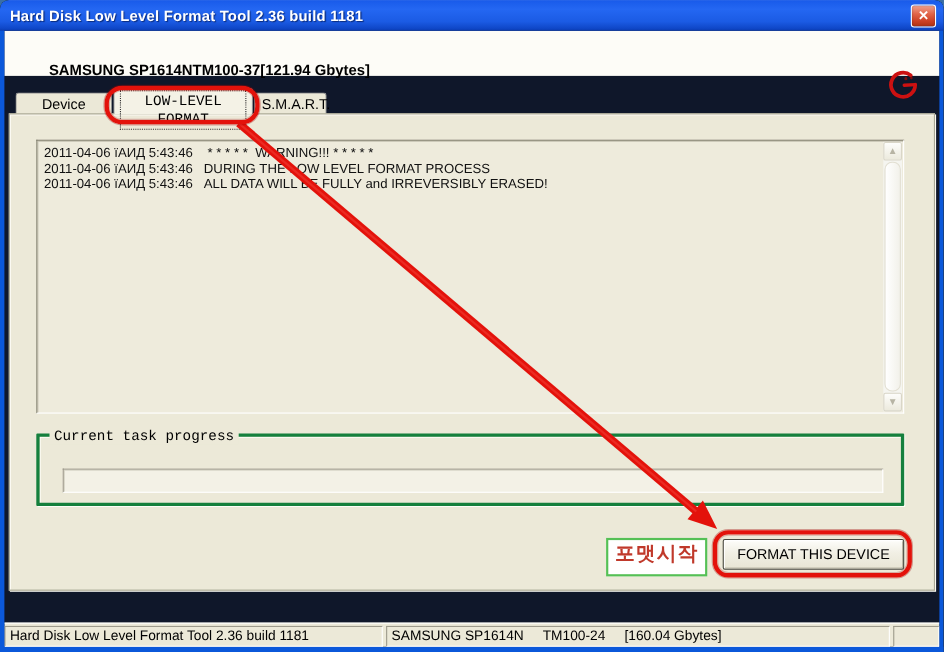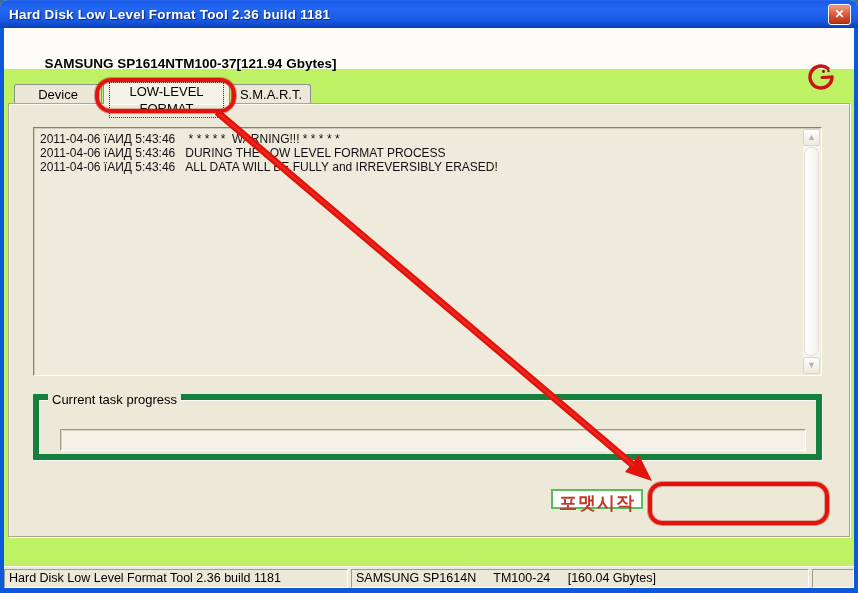--- a/index.html
+++ b/index.html
@@ -1,19 +1,19 @@
 <!DOCTYPE html>
 <html><head>
 <meta charset="utf-8">
 <style>
   html,body{margin:0;padding:0;background:#3a6ea5;}
   *{box-sizing:border-box;}
   #window{
     position:relative;width:858px;height:593px;margin:0 auto;
-    background:#bef264;overflow:hidden;
+    background:#0f172a;overflow:hidden;
     font-family:"Liberation Sans",sans-serif;font-size:13px;color:#000;
     border-radius:8px 8px 0 0;
   }
   
   .frame{position:absolute;inset:0;border:4px solid #0b58da;border-top:none;border-bottom-width:5px;pointer-events:none;z-index:60;border-radius:8px 8px 0 0;}
   
   .titlebar{
     position:absolute;left:0;top:0;width:858px;height:28px;z-index:62;
     background:linear-gradient(180deg,#2a66e8 0%,#1a5ceb 5%,#2467f2 30%,#1b5be4 70%,#0f47c8 92%,#0a3bb0 100%);
     border-radius:8px 8px 0 0;
@@ -33,21 +33,21 @@
   .device-text span{}
   .logo{position:absolute;left:802px;top:34px;width:30px;height:30px;}
   
   .tabstrip{position:absolute;left:0;top:0;width:858px;height:0;}
   .tab{
     position:absolute;background:#ece9d8;border:1px solid #8e8f8f;border-bottom:none;
     border-radius:3px 3px 0 0;text-align:center;font-size:13px;color:#000;cursor:pointer;
   }
   .tab-inactive{top:84px;height:20px;line-height:19px;padding:0 6px;background:#ebe8d7;}
   .tab-active{top:80px;height:24px;line-height:22px;padding:1px 5px 0 5px;background:#f4f2e6;z-index:5;}
-  .tab-active .focus{display:inline-block;border:1px dotted #333;padding:0 4px;line-height:17px;}
+  .tab-active .focus{display:inline-block;border:1px dotted #333;padding:0 4px;line-height:17px;font-family:Liberation Mono, monospace;}
   
   .panel{
     position:absolute;left:8px;top:103px;width:842px;height:434px;
     background:#ece9d8;border:1px solid #a9a794;
     box-shadow:inset 1px 1px 0 #fbfaf3, 1px 1px 0 #fbfaf3;
   }
   
   .logbox{
     position:absolute;left:33px;top:127px;width:789px;height:249px;
     background:#eeebdc;
@@ -62,35 +62,35 @@
   .sb-btn{
     position:absolute;left:0;width:17px;height:17px;background:linear-gradient(180deg,#fdfdfb,#eceadd);
     border:1px solid #d9d6c8;border-radius:2px;color:#b7b4a4;font-size:9px;line-height:15px;text-align:center;cursor:pointer;
   }
   .sb-up{top:0;}
   .sb-down{bottom:0;}
   .sb-thumb{position:absolute;left:1px;top:18px;width:15px;height:209px;background:linear-gradient(90deg,#fff,#f2f1ea);border:1px solid #e2dfd2;border-radius:7px;cursor:pointer;}
   
   .groupbox{
     position:absolute;left:33px;top:394px;width:789px;height:66px;
-    border:6px solid #15803d;border-radius:1px;box-shadow:1px 1px 0 #fffef8, inset 1px 1px 0 #fffef8;
+    border:3px solid #15803d;border-radius:1px;box-shadow:1px 1px 0 #fffef8, inset 1px 1px 0 #fffef8;font-family:Liberation Mono, monospace;
   }
   .group-label{position:absolute;left:9px;top:-8px;background:#ece9d8;padding:0 4px;font-size:13px;color:#000;}
   .progressbar{
     position:absolute;left:21px;top:29px;width:746px;height:22px;
     background:linear-gradient(180deg,#f8f7f2,#efedе1 60%,#eae7d9);
     background-color:#f3f1e6;
     border-top:1px solid #9d9a8b;border-left:1px solid #9d9a8b;
     border-bottom:1px solid #fff;border-right:1px solid #fff;
     box-shadow:inset 1px 1px 0 #d8d5c7;
   }
   .progress-fill{height:100%;background:#316ac5;width:0%;}
   
   .korean-note{
-    position:absolute;left:551px;top:489px;height:20px;
+    position:absolute;left:551px;top:489px;height:35px;
     background:#fff;border:2px solid #55c055;color:#c0392b;
     font-family:"Liberation Serif",serif;font-weight:bold;font-size:18px;
     line-height:25px;padding:0 6px;letter-spacing:1px;
   }
   .format-btn{
     position:absolute;left:657px;top:490px;width:165px;height:28px;
     background:linear-gradient(180deg,#fdfdfa 0%,#f1efe4 45%,#e8e5d4 100%);
     border:1px solid #4a4a42;border-radius:2px;
     box-shadow:inset 1px 1px 0 #fff, inset -1px -1px 0 #b9b5a5;
     font-size:13px;color:#000;text-align:center;line-height:26px;cursor:pointer;
@@ -135,21 +135,21 @@
     </svg>
   </div>
 
   <div class="tabstrip">
     <div class="tab tab-inactive" style="left:14px;width:88px;">
       <span>Device details</span>
     </div>
     <div class="tab tab-active" style="left:103px;width:127px;">
       <span class="focus">LOW-LEVEL FORMAT</span>
     </div>
-    <div class="tab tab-inactive" style="left:231px;width:80px;">
+    <div class="tab tab-inactive" style="left:231px;width:66px;text-align:right;">
       <span>S.M.A.R.T.</span>
     </div>
   </div>
 
   <div class="panel"></div>
 
   <div class="logbox">
     <div class="log-lines">
       <div class="log-line">2011-04-06 ïАИД 5:43:46    * * * * *  WARNING!!! * * * * *</div>
       <div class="log-line">2011-04-06 ïАИД 5:43:46   DURING THE LOW LEVEL FORMAT PROCESS</div>
@@ -164,20 +164,21 @@
 
   <div class="groupbox">
     <div class="group-label">Current task progress</div>
     <div class="progressbar">
       <div class="progress-fill" style="width: 0%;"></div>
     </div>
   </div>
 
   <div class="korean-note">포맷시작</div>
 
+  <div class="format-btn">FORMAT THIS DEVICE</div>
 
   <div class="ann ann-tab"></div>
   <div class="ann ann-btn"></div>
   <svg class="arrow-svg" viewBox="0 0 858 593">
     <line x1="217" y1="112" x2="633" y2="465" stroke="#e3120b" stroke-width="7"></line>
     <polygon points="652,481 625,472 639,455" fill="#e3120b"></polygon>
     <line x1="217" y1="112" x2="633" y2="465" stroke="#f4423a" stroke-width="2" opacity="0.5"></line>
   </svg>
 
 

